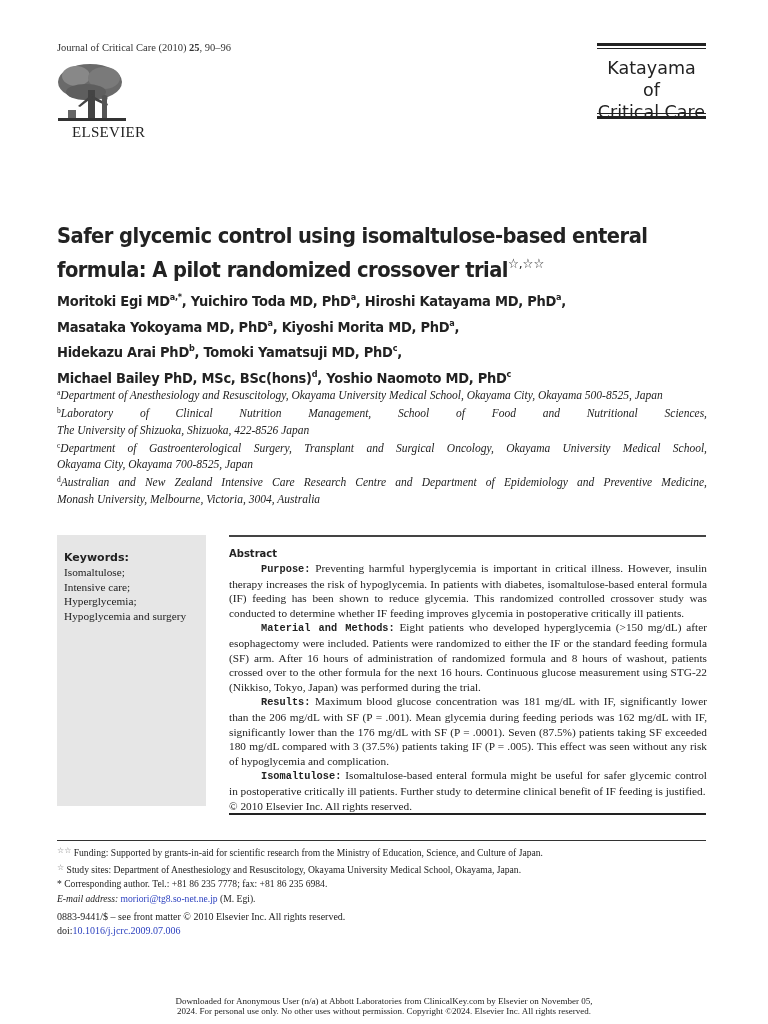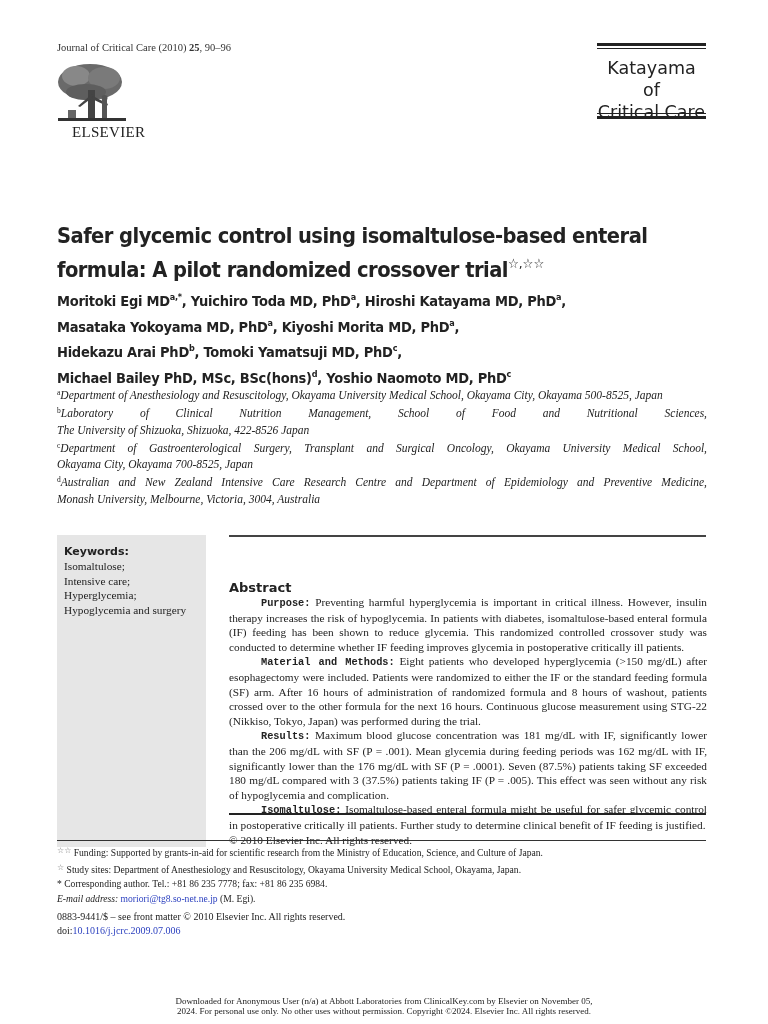--- a/index.html
+++ b/index.html
@@ -23,27 +23,27 @@
   .title sup { font-weight: normal; font-size: 13px; vertical-align: 9px; letter-spacing: 0; }
 
   .authors { position: absolute; left: 57px; top: 287px; width: 700px; font-family: "DejaVu Sans", sans-serif; font-weight: bold; font-size: 14.5px; line-height: 21.5px; color: #222; letter-spacing: -0.3px; transform: scaleX(0.9); transform-origin: left top; }
   .authors sup { font-size: 9px; vertical-align: 6px; }
 
   .affils { position: absolute; left: 57px; top: 385px; width: 650px; font-size: 11.5px; line-height: 16.3px; font-style: italic; color: #222; }
   .affils .line { display: block; text-align: justify; text-align-last: justify; white-space: nowrap; }
   .affils .line.last { text-align-last: left; }
   .affils sup { font-size: 7.5px; vertical-align: 4px; font-style: normal; }
 
-  .keywords { position: absolute; left: 57px; top: 535px; width: 149px; height: 312px; background: #e6e6e6; padding: 10px 7px; }
+  .keywords { position: absolute; left: 57px; top: 535px; width: 149px; height: 271px; background: #e6e6e6; padding: 16px 7px; }
   .keywords-heading { font-family: "DejaVu Sans", sans-serif; font-weight: bold; font-size: 11px; color: #222; margin-bottom: 1px; }
   .keywords-item { font-size: 11.3px; line-height: 14.6px; color: #222; }
 
   .abstract-rule-top { position: absolute; left: 229px; top: 535px; width: 477px; height: 2px; background: #444; }
   .abstract { position: absolute; left: 229px; top: 547px; width: 478px; font-size: 11.3px; line-height: 14.6px; color: #222; text-align: justify; }
-  .abstract-heading { font-family: "DejaVu Sans", sans-serif; font-weight: bold; font-size: 13px; line-height: 14px; margin-top: 34px; }
+  .abstract-heading { font-family: "DejaVu Sans", sans-serif; font-weight: bold; font-size: 10px; line-height: 14px; }
   .abstract .sec-label { font-family: Liberation Mono, monospace; font-weight: bold; font-size: 10.3px; padding-left: 32px; }
   .abstract p { margin: 0; }
   .abstract-rule-bot { position: absolute; left: 229px; top: 813px; width: 477px; height: 2px; background: #222; }
 
   .foot-rule { position: absolute; left: 57px; top: 840px; width: 649px; height: 1px; background: #333; }
   .footnotes { position: absolute; left: 57px; top: 844px; width: 650px; font-size: 9.6px; line-height: 14.5px; color: #222; }
   .footnotes .star { font-size: 8px; vertical-align: 3px; color: #777; }
   .footnotes .italic { font-style: italic; }
   .link { color: #2a3fbf; }
 

